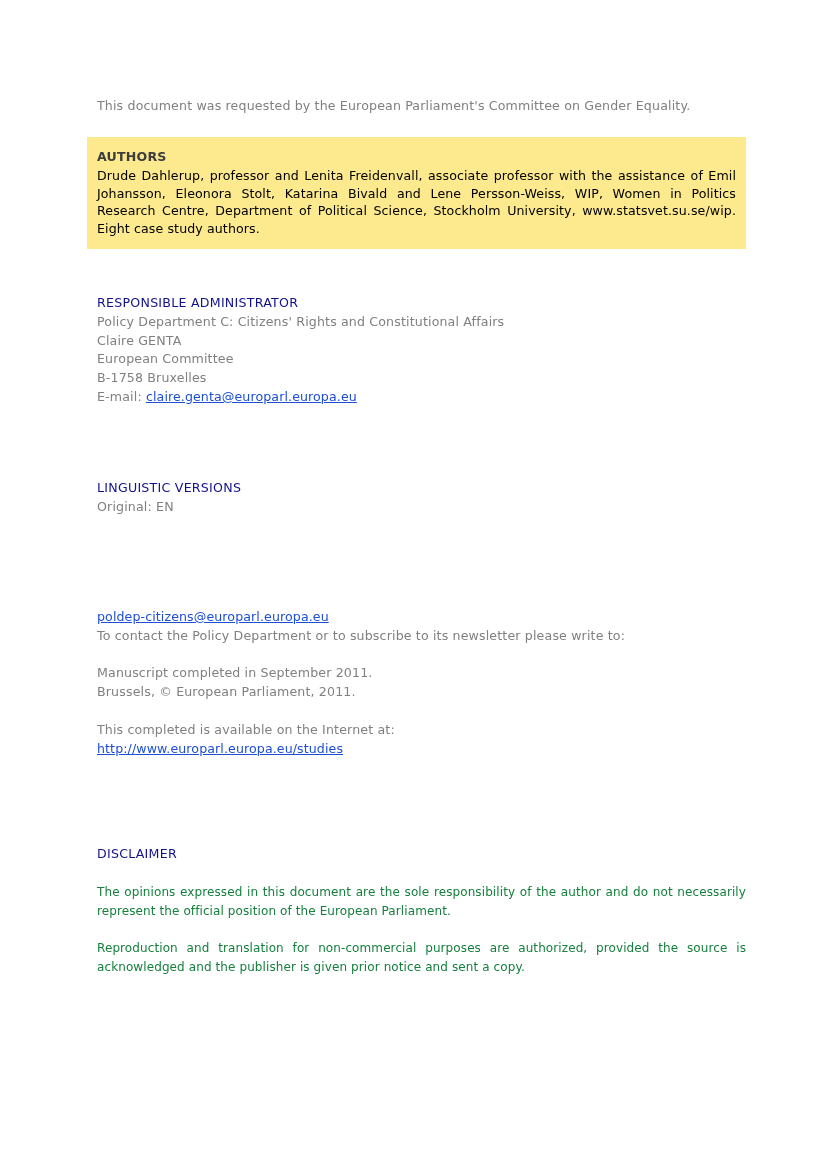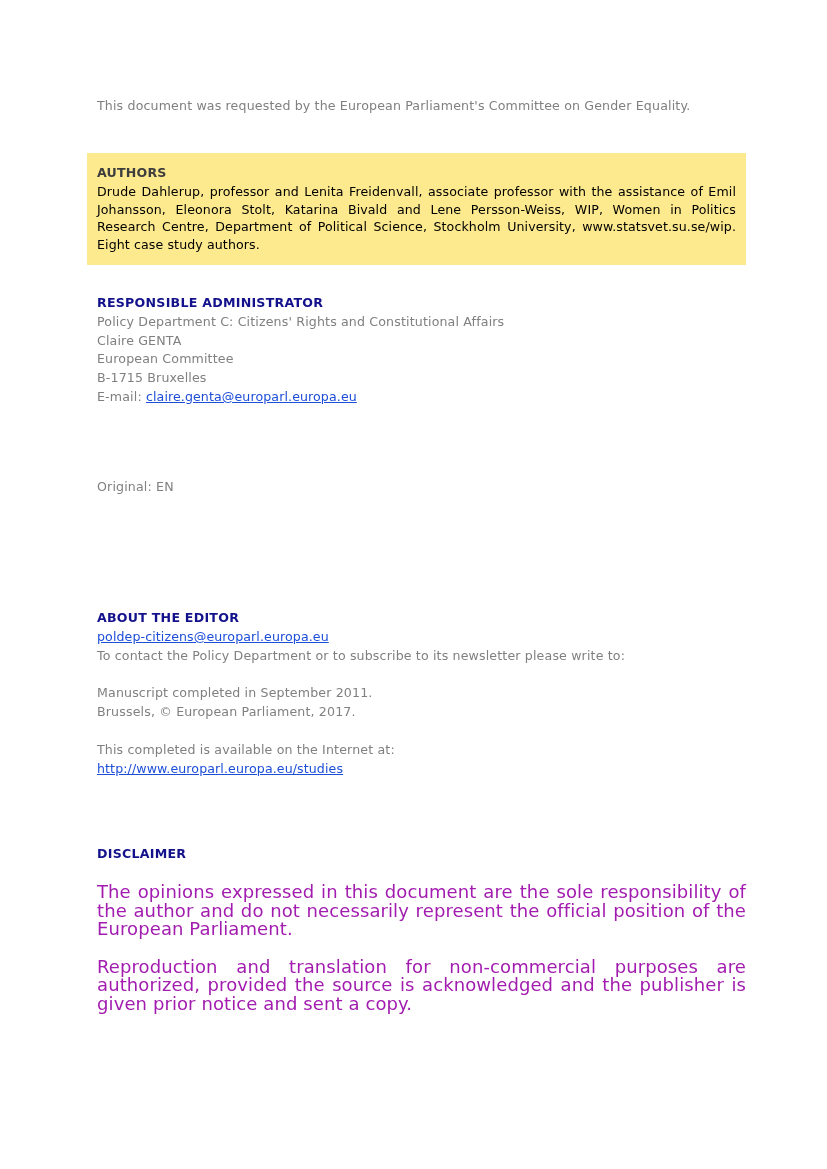--- a/index.html
+++ b/index.html
@@ -30,21 +30,21 @@
   .intro-line {
     font-size: 12.6px;
     color: #808080;
     line-height: 18px;
     letter-spacing: 0.15px;
     white-space: nowrap;
   }
   .authors-box {
     position: absolute;
     left: -10px;
-    top: 56px;
+    top: 40px;
     width: 659px;
     background: #fde98e;
     padding: 10px 10px 12px 10px;
     box-sizing: border-box;
   }
   .authors-heading {
     font-size: 12.6px;
     font-weight: bold;
     color: #3d3d3d;
     letter-spacing: 0.2px;
@@ -58,35 +58,35 @@
     text-align: justify;
     letter-spacing: 0.1px;
   }
   .section {
     position: absolute;
     left: 0;
     width: 649px;
   }
   .sec-heading {
     font-size: 12.6px;
-    font-weight: bold;
+    font-weight: normal;
     color: #13128c;
     letter-spacing: 0.25px;
     line-height: 19px;
     margin-bottom: 1px;
   }
   .sec-line {
     font-size: 12.6px;
     color: #808080;
     line-height: 18.7px;
     letter-spacing: 0.15px;
   }
   .sec-para {
-    font-size: 18px;
-    color: #a21caf;
+    font-size: 12px;
+    color: #15803d;
     line-height: 18.5px;
     text-align: justify;
     letter-spacing: 0.1px;
   }
   .link {
     color: #1d4ed8;
     text-decoration: underline;
     letter-spacing: 0.1px;
   }
   .gap-md { height: 19px; }
@@ -102,35 +102,35 @@
     <div class="authors-box">
       <div class="authors-heading">AUTHORS</div>
       <div class="authors-body">Drude Dahlerup, professor and Lenita Freidenvall, associate professor with the assistance of Emil Johansson, Eleonora Stolt, Katarina Bivald and Lene Persson-Weiss, WIP, Women in Politics Research Centre, Department of Political Science, Stockholm University, www.statsvet.su.se/wip. Eight case study authors.</div>
     </div>
 
     <div class="section" style="top:196px;">
       <div class="sec-heading">RESPONSIBLE ADMINISTRATOR</div>
       <div class="sec-line">Policy Department C: Citizens' Rights and Constitutional Affairs</div>
       <div class="sec-line">Claire GENTA</div>
       <div class="sec-line">European Committee</div>
-      <div class="sec-line">B-1715 Bruxelles</div>
+      <div class="sec-line">B-1758 Bruxelles</div>
       <div class="sec-line"><span>E-mail: </span><a class="link" href="#">claire.genta@europarl.europa.eu</a></div>
     </div>
 
     <div class="section" style="top:381px;">
+      <div class="sec-heading">LINGUISTIC VERSIONS</div>
       <div class="sec-line">Original: EN</div>
     </div>
 
     <div class="section" style="top:511px;">
-      <div class="sec-heading">ABOUT THE EDITOR</div>
       <div class="sec-line"><a class="link" href="#">poldep-citizens@europarl.europa.eu</a></div>
       <div class="sec-line">To contact the Policy Department or to subscribe to its newsletter please write to:</div>
       <div class="gap-md"></div>
       <div class="sec-line">Manuscript completed in September 2011.</div>
-      <div class="sec-line">Brussels, © European Parliament, 2017.</div>
+      <div class="sec-line">Brussels, © European Parliament, 2011.</div>
       <div class="gap-md"></div>
       <div class="sec-line">This completed is available on the Internet at:</div>
       <div class="sec-line"><a class="link" href="#">http://www.europarl.europa.eu/studies</a></div>
     </div>
 
     <div class="section" style="top:747px;">
       <div class="sec-heading">DISCLAIMER</div>
       <div class="gap-md"></div>
       <div class="sec-para">The opinions expressed in this document are the sole responsibility of the author and do not necessarily represent the official position of the European Parliament.</div>
       <div class="gap-md"></div>

